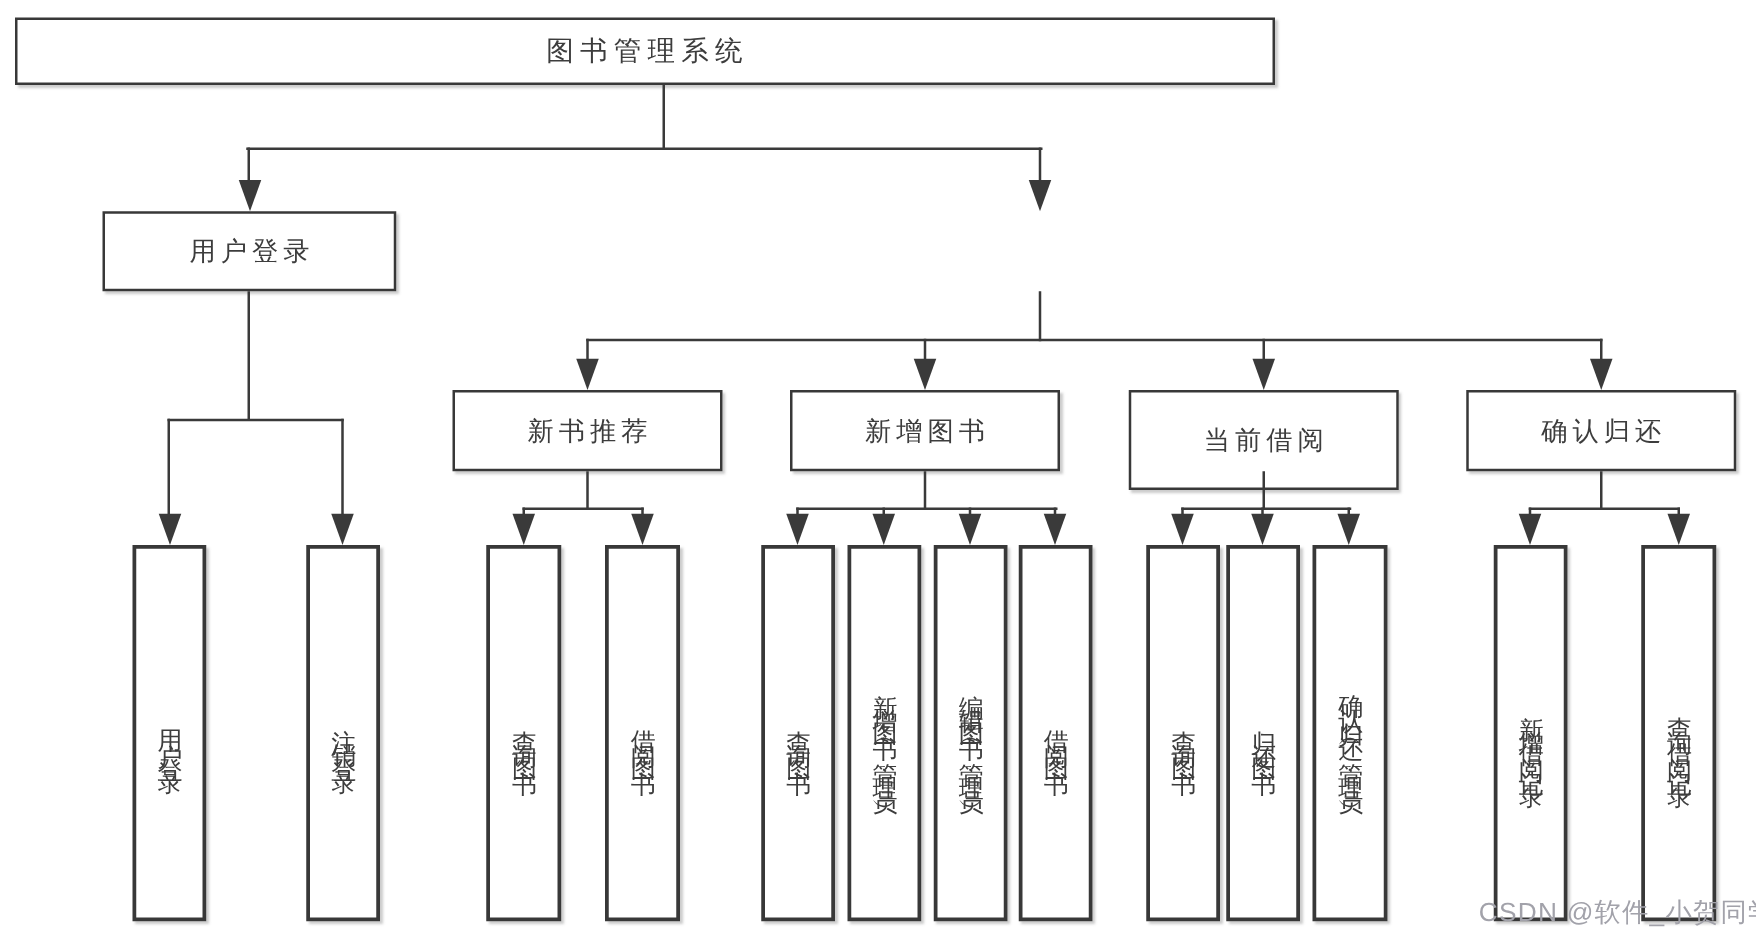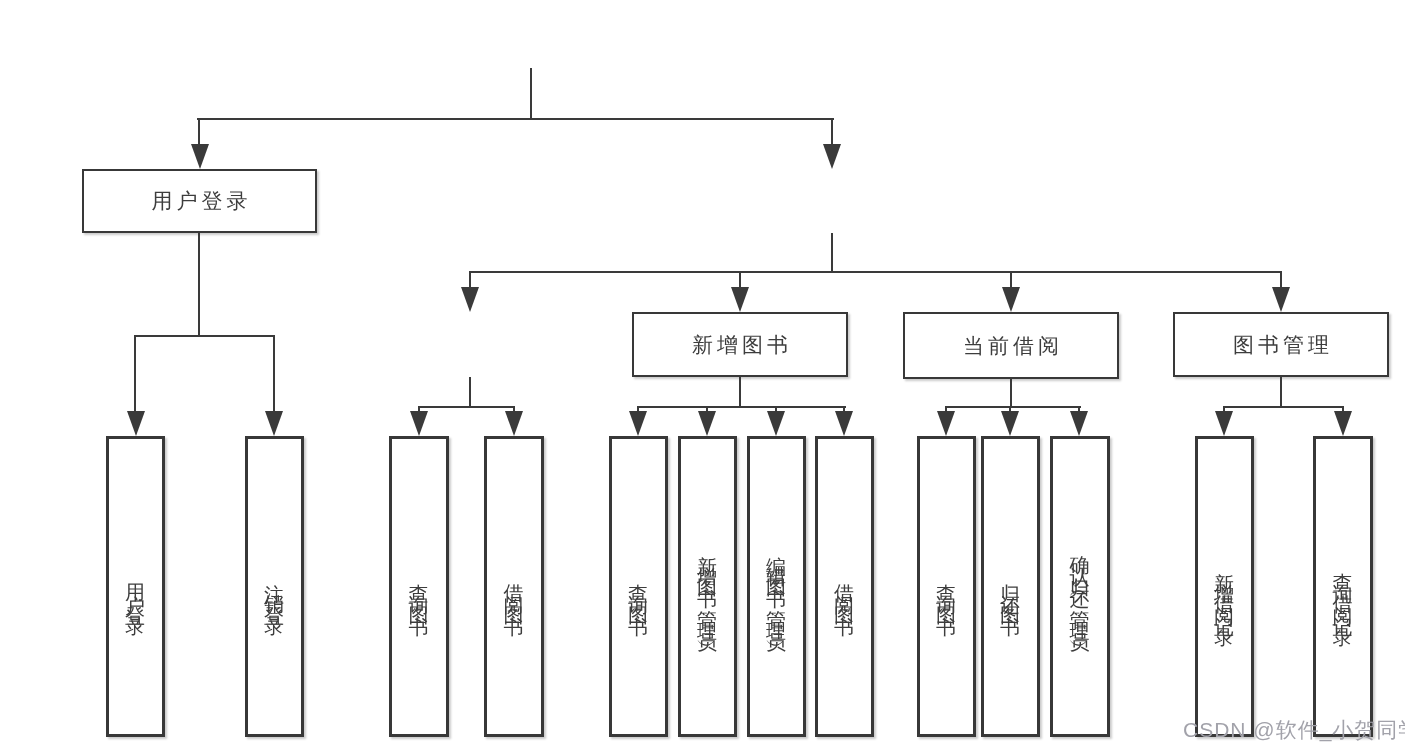--- a/index.html
+++ b/index.html
@@ -37,20 +37,23 @@
   .watermark{
     position:absolute;left:1183px;top:716px;
     font-size:21px;color:#a2a2aa;letter-spacing:1px;white-space:nowrap;
   }
 </style>
 </head>
 <body>
 
 <div class="canvas">
 
+  <div class="hbox rootbox" style="left:12px;top:14px;width:1008px;height:54px;">
+    <span>图书管理系统</span>
+  </div>
 
   <div class="vline" style="left:530px;top:68px;height:51px;"></div>
   <div class="hline" style="left:197px;top:118px;width:637px;"></div>
   <div class="vline" style="left:198px;top:118px;height:30px;"></div>
   <div class="arr" style="left:191px;top:144px;"></div>
   <div class="vline" style="left:831px;top:118px;height:30px;"></div>
   <div class="arr" style="left:823px;top:144px;"></div>
 
   <div class="hbox" style="left:82px;top:169px;width:235px;height:64px;">
     <span>用户登录</span>
@@ -67,28 +70,31 @@
   <div class="hline" style="left:469px;top:271px;width:813px;"></div>
   <div class="vline" style="left:469px;top:271px;height:19px;"></div>
   <div class="arr" style="left:461px;top:287px;"></div>
   <div class="vline" style="left:739px;top:271px;height:19px;"></div>
   <div class="arr" style="left:731px;top:287px;"></div>
   <div class="vline" style="left:1010px;top:271px;height:19px;"></div>
   <div class="arr" style="left:1002px;top:287px;"></div>
   <div class="vline" style="left:1280px;top:271px;height:19px;"></div>
   <div class="arr" style="left:1272px;top:287px;"></div>
 
+  <div class="hbox" style="left:362px;top:312px;width:216px;height:65px;">
+    <span>新书推荐</span>
+  </div>
   <div class="hbox" style="left:632px;top:312px;width:216px;height:65px;">
     <span>新增图书</span>
   </div>
-  <div class="hbox" style="left:903px;top:312px;width:216px;height:67px;">
+  <div class="hbox" style="left:903px;top:312px;width:216px;height:80px;">
     <span>当前借阅</span>
   </div>
   <div class="hbox" style="left:1173px;top:312px;width:216px;height:65px;">
-    <span>图书管理</span>
+    <span>确认归还</span>
   </div>
 
   <div class="vline" style="left:469px;top:377px;height:31px;"></div>
   <div class="vline" style="left:739px;top:377px;height:31px;"></div>
   <div class="vline" style="left:1010px;top:377px;height:31px;"></div>
   <div class="vline" style="left:1280px;top:377px;height:31px;"></div>
 
   <div class="hline" style="left:418px;top:406px;width:97px;"></div>
   <div class="hline" style="left:637px;top:406px;width:209px;"></div>
   <div class="hline" style="left:945px;top:406px;width:136px;"></div>

